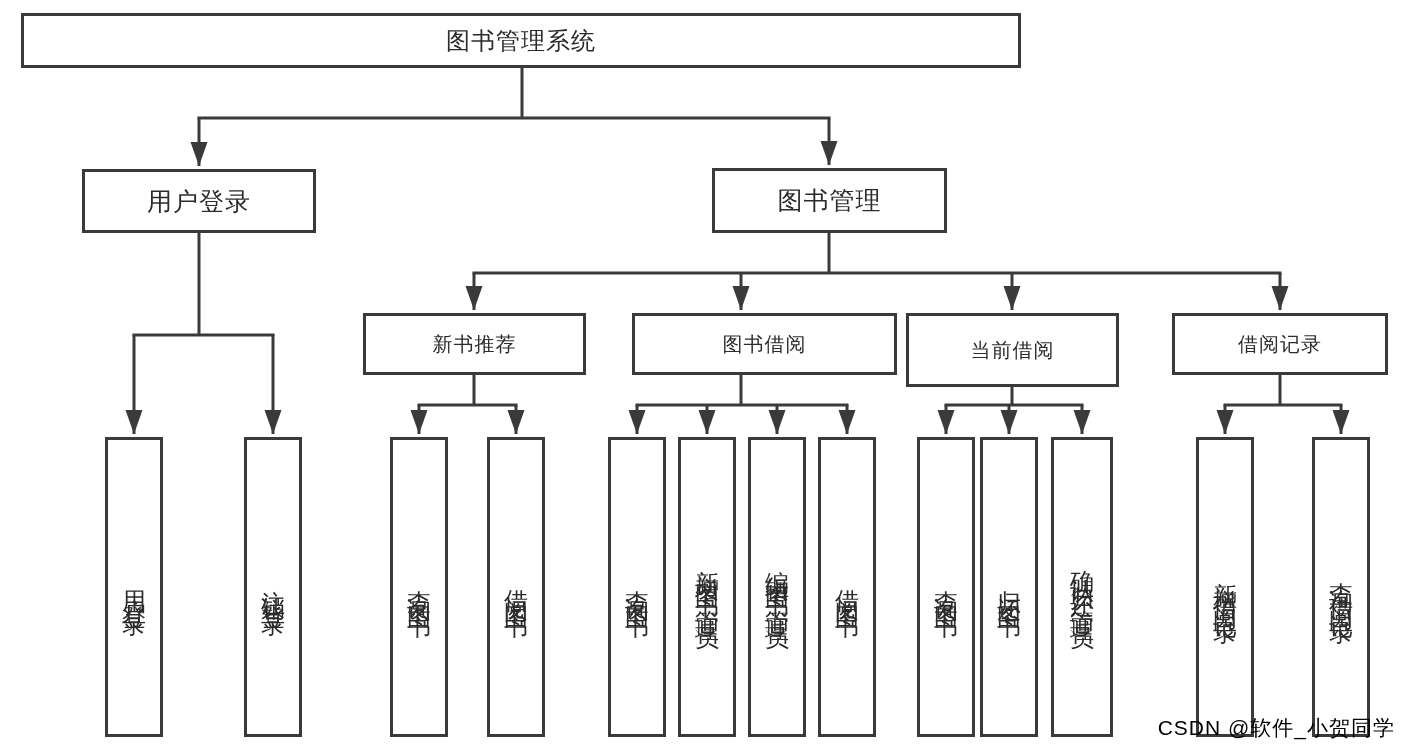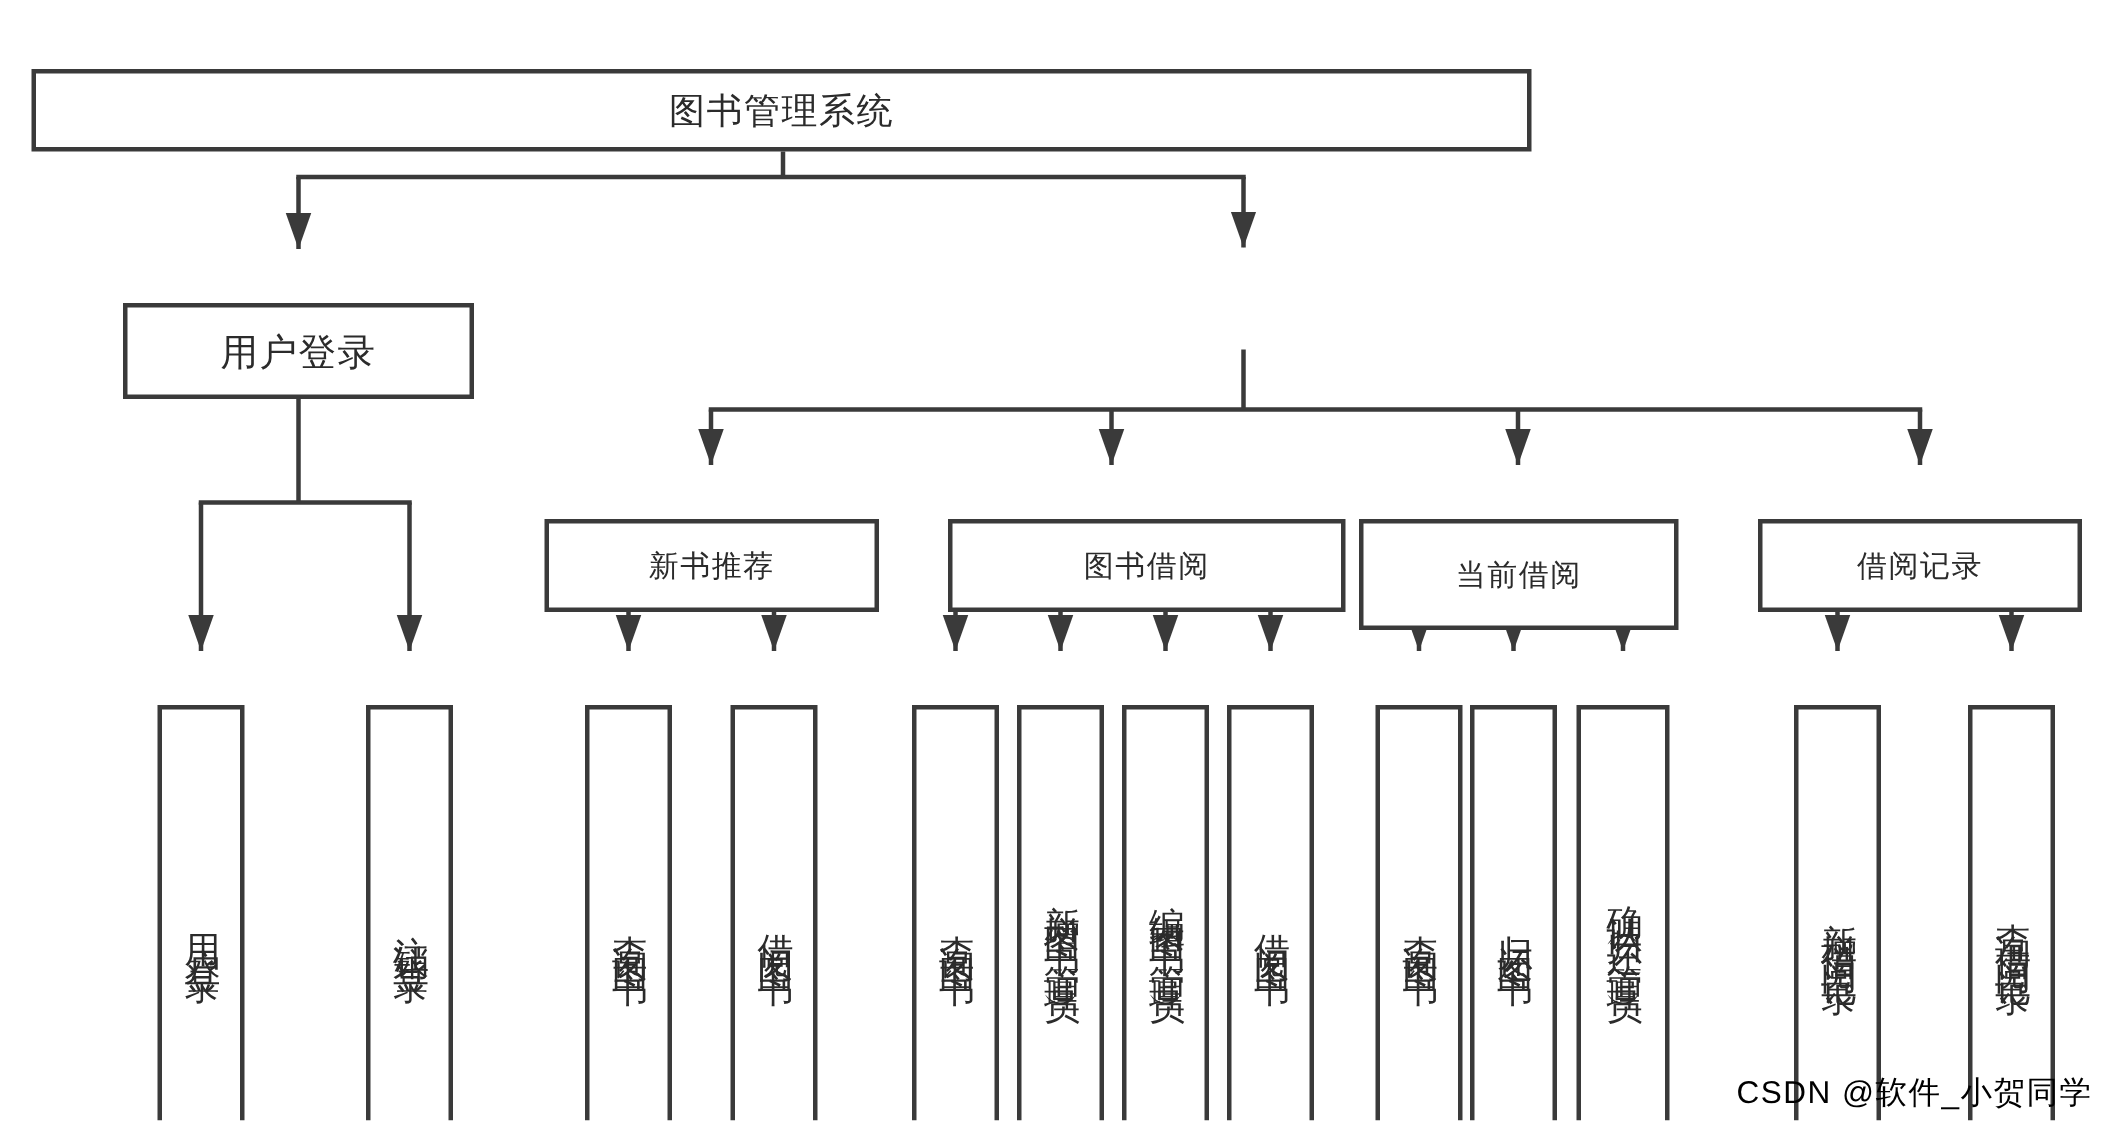--- a/index.html
+++ b/index.html
@@ -13,21 +13,20 @@
   .connectors{position:absolute;left:0;top:0;z-index:1;}
   .node{
     position:absolute;
     box-sizing:border-box;
     background:#ffffff;
     border:3px solid #3a3a3a;
     display:flex;align-items:center;justify-content:center;
     color:#2b2b2b;
     z-index:2;
     letter-spacing:1px;
-    margin-top:33px;
   }
   .lvl-a{font-size:24px;}
   .lvl-b{font-size:25px;}
   .lvl-c{font-size:20px;}
   .leaf{
     top:437px;height:300px;width:58px;
     writing-mode:vertical-rl;
     text-orientation:mixed;
     font-size:24px;
     letter-spacing:8px;
@@ -108,20 +107,21 @@
         <path d="M1223.5,405 L1342.5,405"></path>
         <path d="M1225,405 L1225,434" marker-end="url(#arw)"></path>
         <path d="M1341,405 L1341,434" marker-end="url(#arw)"></path>
       </g>
     </g>
   </svg>
 
   <div class="node lvl-a" style="left:21px;top:13px;width:1000px;height:55px;">图书管理系统</div>
 
   <div class="node lvl-b" style="left:82px;top:169px;width:234px;height:64px;">用户登录</div>
+  <div class="node lvl-b" style="left:712px;top:168px;width:235px;height:65px;">图书管理</div>
 
   <div class="node lvl-c" style="left:363px;top:313px;width:223px;height:62px;">新书推荐</div>
   <div class="node lvl-c" style="left:632px;top:313px;width:265px;height:62px;">图书借阅</div>
   <div class="node lvl-c" style="left:906px;top:313px;width:213px;height:74px;">当前借阅</div>
   <div class="node lvl-c" style="left:1172px;top:313px;width:216px;height:62px;">借阅记录</div>
 
   <div class="node leaf" style="left:105px;">用户登录</div>
   <div class="node leaf" style="left:244px;">注销登录</div>
 
   <div class="node leaf" style="left:390px;">查询图书</div>

